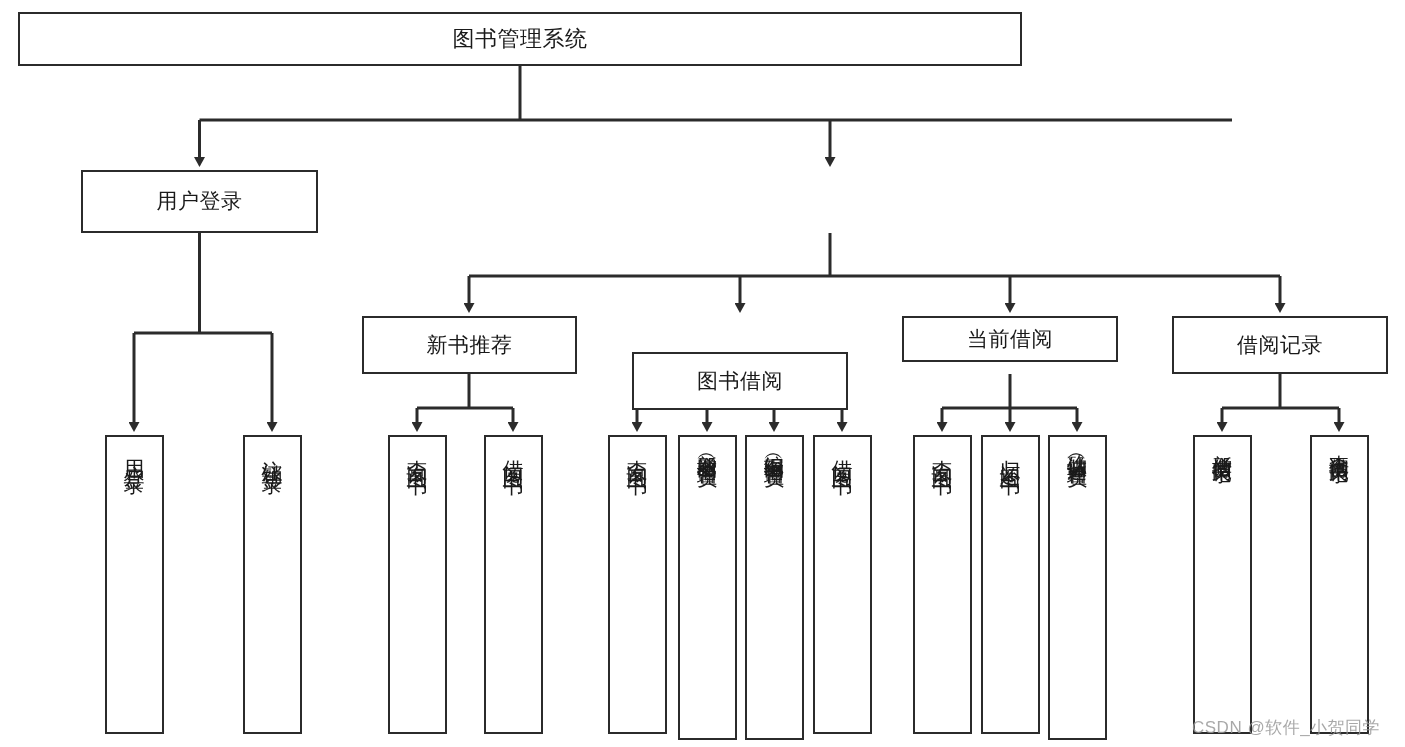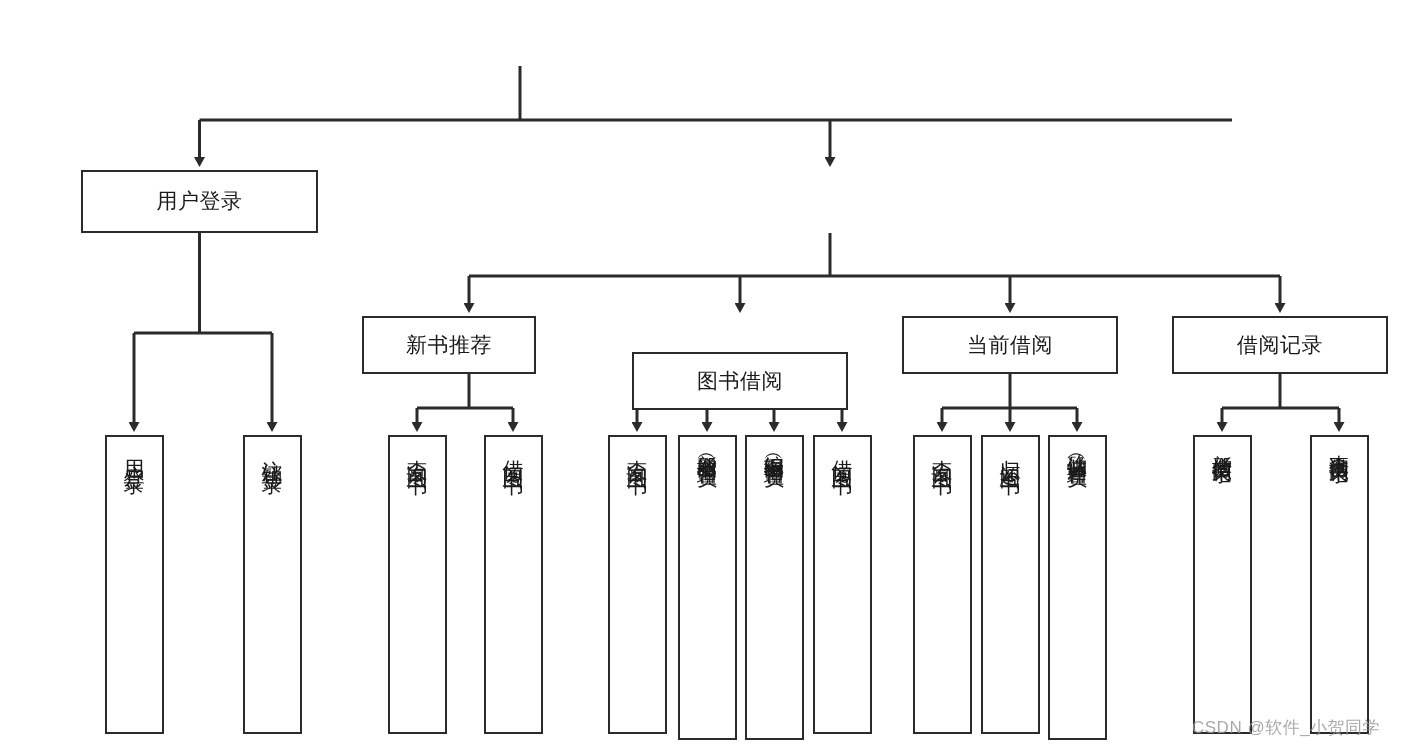--- a/index.html
+++ b/index.html
@@ -128,32 +128,35 @@
       <path d="M1010,408 L1010,423" marker-end="url(#arrow)"></path>
       <path d="M1077,408 L1077,423" marker-end="url(#arrow)"></path>
 
       <path d="M1280,374 L1280,408"></path>
       <path d="M1222,408 L1339,408"></path>
       <path d="M1222,408 L1222,423" marker-end="url(#arrow)"></path>
       <path d="M1339,408 L1339,423" marker-end="url(#arrow)"></path>
     </g>
   </svg>
 
+  <div class="node horiz root" style="left:18px; top:12px; width:1004px; height:54px;">
+    <span class="label">图书管理系统</span>
+  </div>
 
   <div class="node horiz" style="left:81px; top:170px; width:237px; height:63px;">
     <span class="label">用户登录</span>
   </div>
 
-  <div class="node horiz" style="left:362px; top:316px; width:174px; height:58px;">
+  <div class="node horiz" style="left:362px; top:316px; width:215px; height:58px;">
     <span class="label">新书推荐</span>
   </div>
   <div class="node horiz" style="left:632px; top:316px; width:216px; height:58px;margin-top:36px;">
     <span class="label">图书借阅</span>
   </div>
-  <div class="node horiz" style="left:902px; top:316px; width:216px; height:58px;">
+  <div class="node horiz" style="left:902px; top:316px; width:216px; height:46px;">
     <span class="label">当前借阅</span>
   </div>
   <div class="node horiz" style="left:1172px; top:316px; width:216px; height:58px;">
     <span class="label">借阅记录</span>
   </div>
 
   <div class="node vert" style="left:105px; top:435px; width:59px; height:299px;">
     <span class="label">用户登录</span>
   </div>
   <div class="node vert" style="left:243px; top:435px; width:59px; height:299px;">

